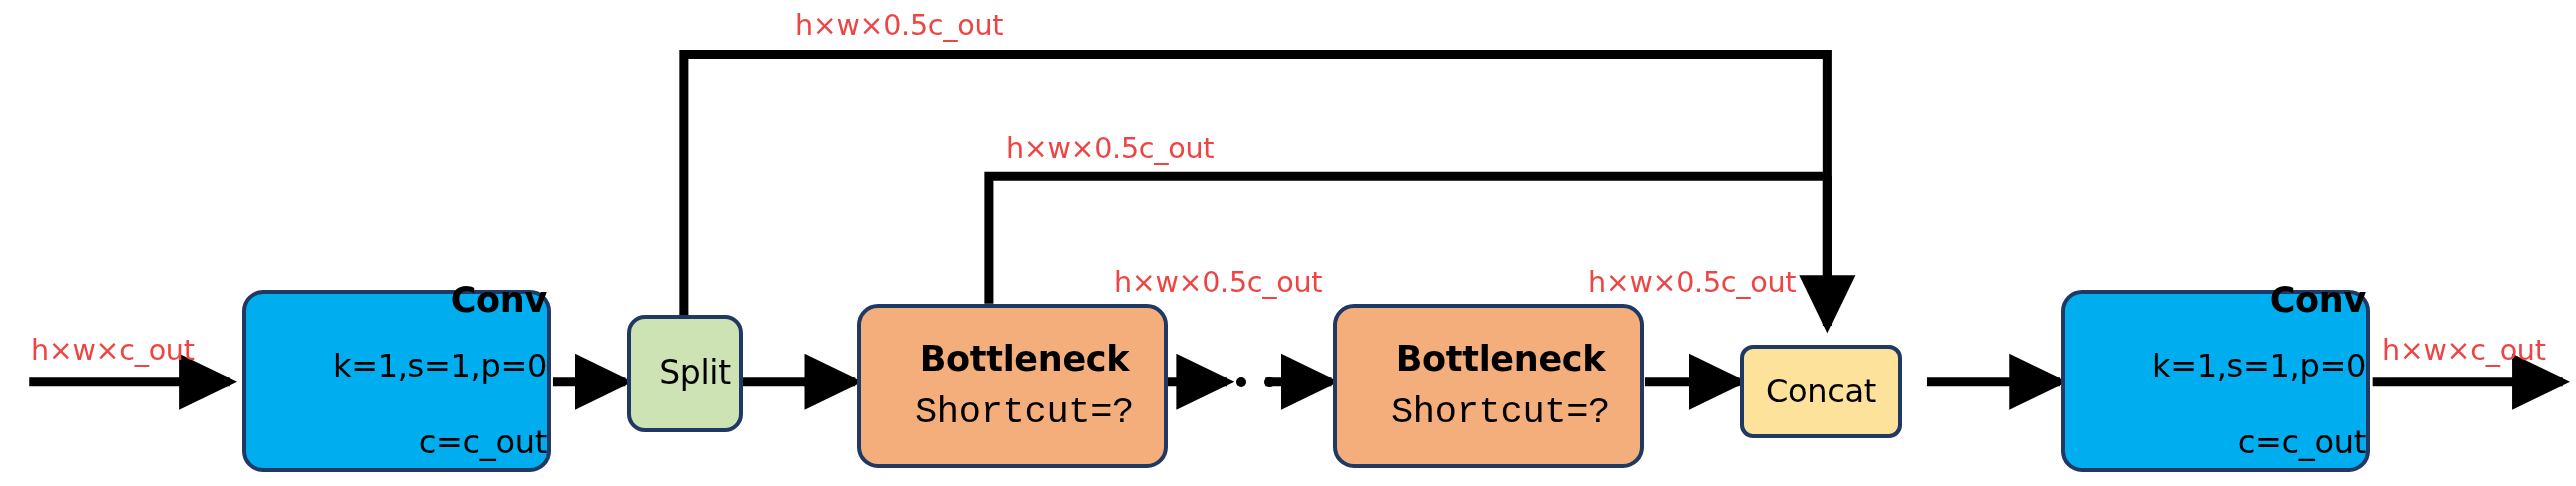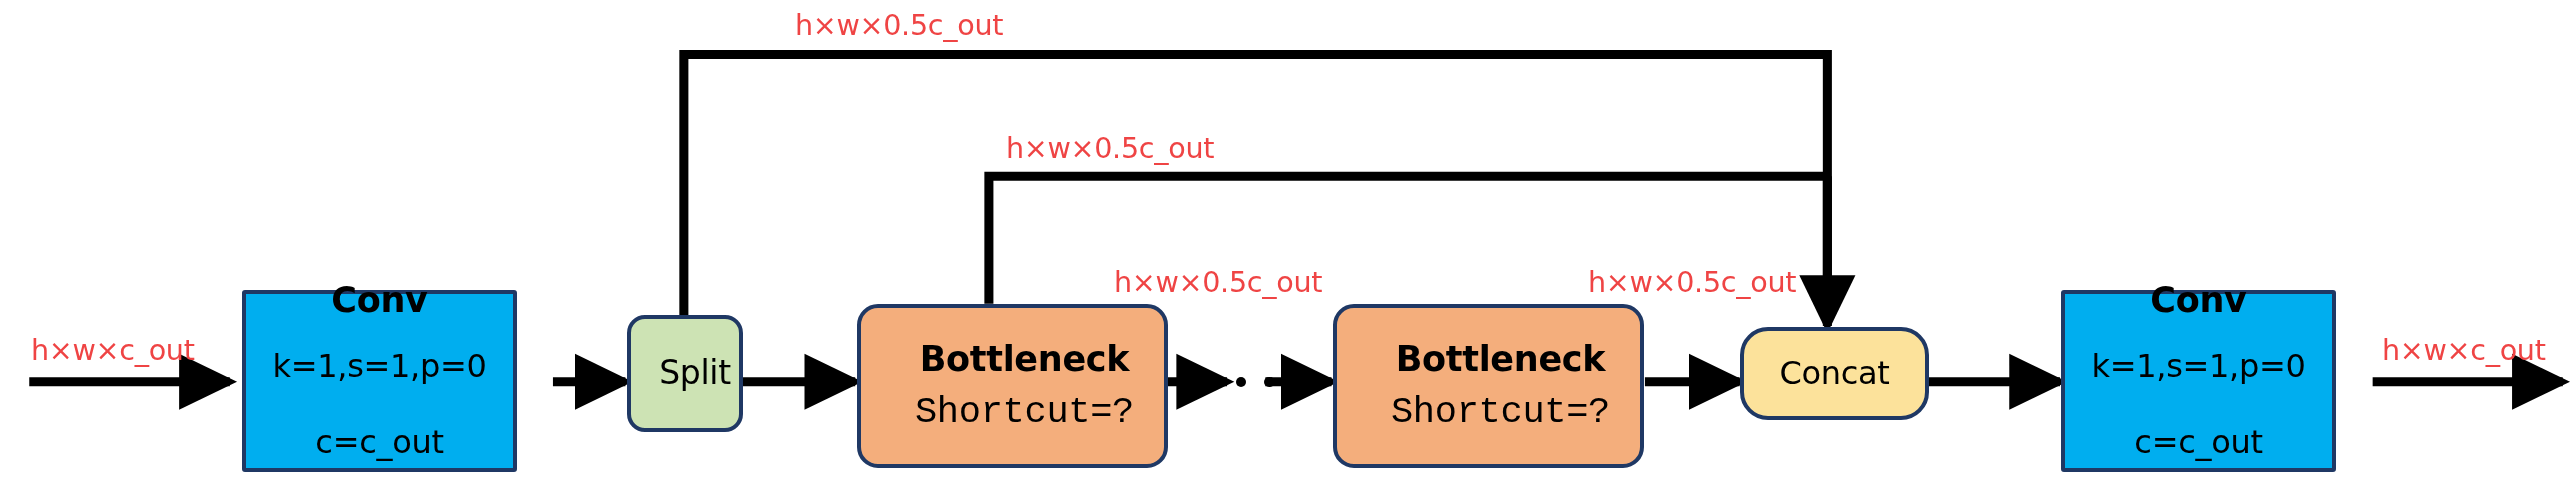--- a/index.html
+++ b/index.html
@@ -45,23 +45,24 @@
     font-weight: bold;
     letter-spacing: -0.3px;
   }
   .node .sub {
     font-weight: normal;
     letter-spacing: -0.3px;
   }
 
   .node-conv {
     background: #00AEEF;
-    width: 275px;
+    width: 309px;
     height: 182px;
-    border-radius: 3px;
+    border-radius: 21px;
+    align-items: flex-end;
   }
   .node-conv .title { font-size: 35px; margin-bottom: 11px; }
   .node-conv .sub   { font-size: 32px; margin: 21px 0; }
 
   .node-split {
     background: #CDE3B4;
     width: 116px;
     height: 117px;
     border-radius: 18px;
     padding-left: 20px;
@@ -73,23 +74,24 @@
     width: 311px;
     height: 164px;
     border-radius: 21px;
     padding-left: 24px;
   }
   .node-bottleneck .title { font-size: 35px; margin-bottom: 15.3px; }
   .node-bottleneck .sub   { font-size: 37px; font-family: Liberation Mono, monospace; }
 
   .node-concat {
     background: #FCE29B;
-    width: 189px;
+    width: 162px;
     height: 93px;
-    border-radius: 28px;
+    border-radius: 13px;
+    margin-top: 18px;
   }
   .node-concat .title { font-size: 32px; font-weight: normal; }
 
   
   .edge-label {
     position: absolute;
     font-size: 28.6px;
     font-weight: normal;
     color: #ef4444;
     white-space: nowrap;

